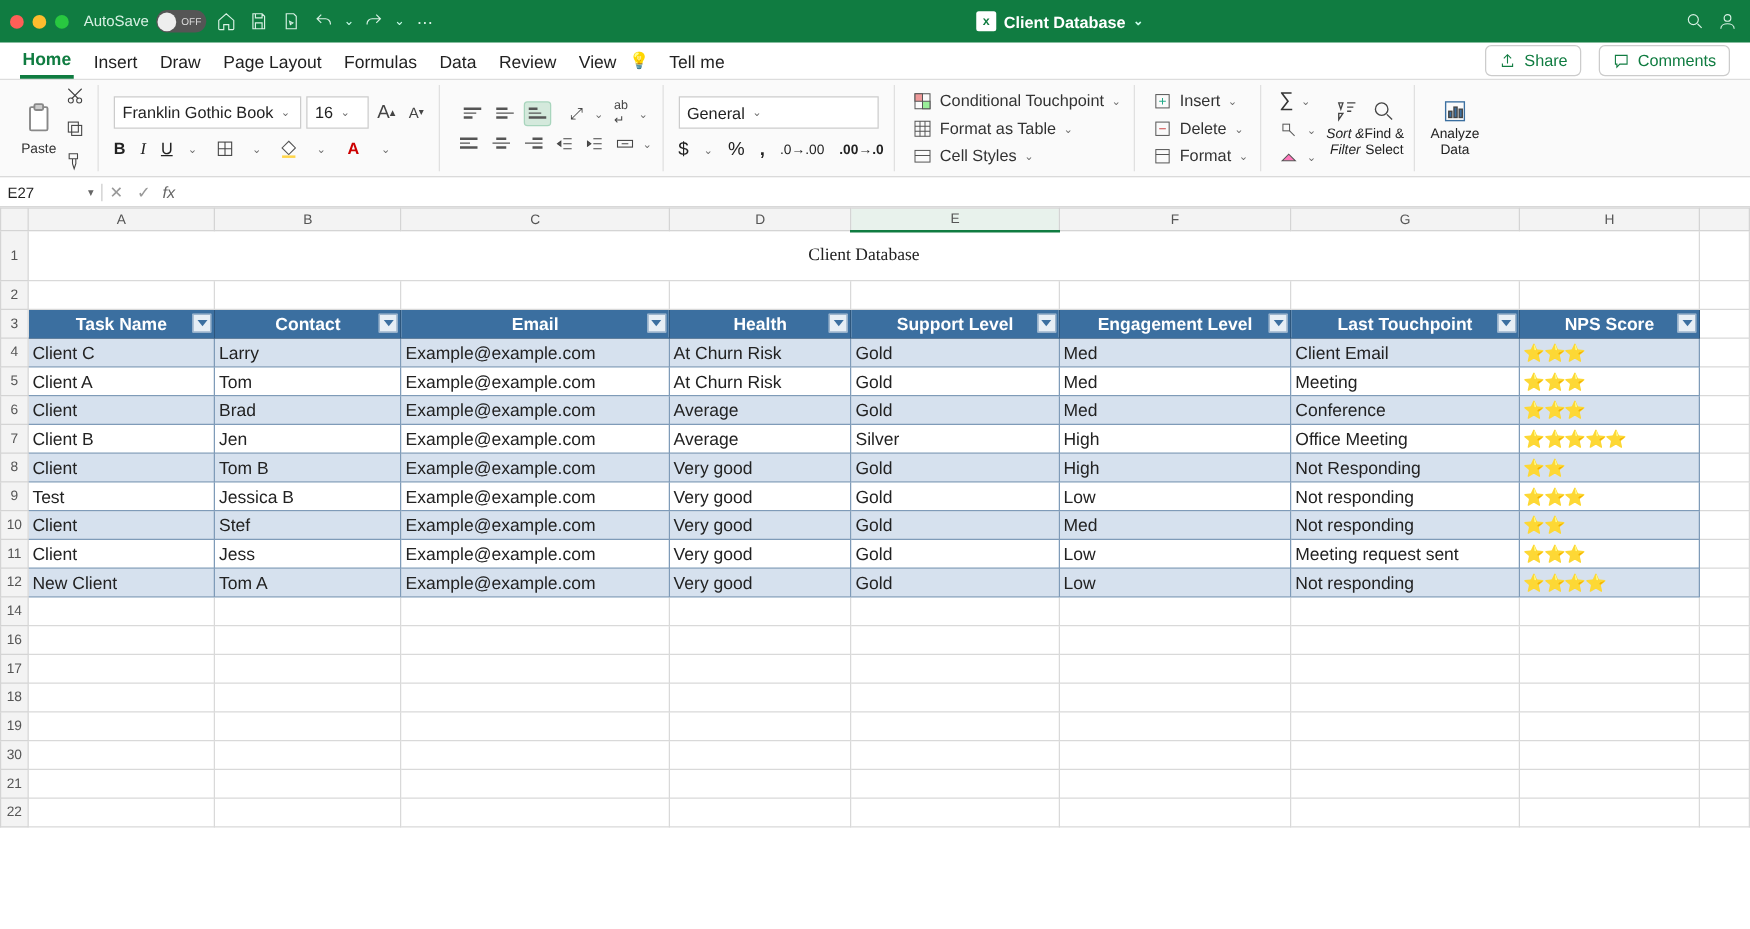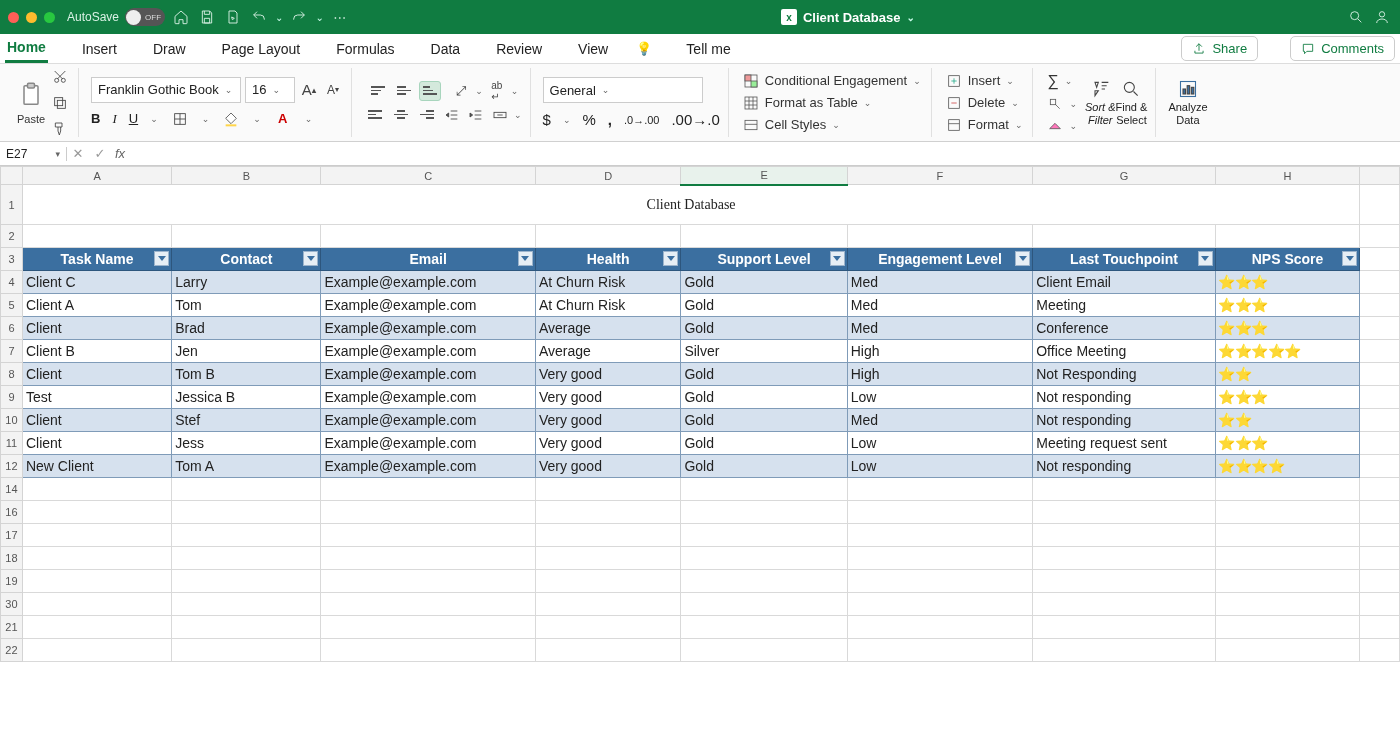--- a/index.html
+++ b/index.html
@@ -12,21 +12,21 @@
   .autosave { display:flex; align-items:center; gap:6px; color:#d8f1e4; font-size:12px;}
   .toggle { width:40px; height:18px; background:#555; border-radius:10px; display:flex; align-items:center; padding:1px; position:relative; font-size:8px;}
   .toggle .knob{width:15px;height:15px;background:#eee;border-radius:50%;}
   .toggle .lbl{position:absolute; right:4px; color:#ddd;}
   .tb-icon { width:20px; height:20px; display:flex; align-items:center; justify-content:center; color:#d8f1e4; cursor:pointer;}
   .tb-icon svg{width:16px;height:16px;stroke:#d8f1e4;fill:none;stroke-width:1.4;}
   .doc-center{flex:1;display:flex;justify-content:center;align-items:center;gap:6px;font-weight:600;}
   .doc-icon{width:16px;height:16px;background:#fff;border-radius:2px;display:flex;align-items:center;justify-content:center;color:#107C41;font-size:10px;font-weight:bold;}
   .chev{font-size:10px;color:#cfe;}
   
-  .ribtabs { display:flex; align-items:center; gap:32px; height:30px; padding:0 5px; border-bottom:1px solid #ddd;}
+  .ribtabs { display:flex; align-items:center; gap:14px; height:30px; padding:0 16px; border-bottom:1px solid #ddd;}
   .ribtabs .tab{font-size:14px; color:#222; cursor:pointer; padding:5px 2px;}
   .ribtabs .tab.active{color:#107C41; font-weight:700; border-bottom:3px solid #107C41;}
   .ribtabs .bulb{margin-left:-6px;}
   .ribtabs .spacer{flex:1;}
   .pillbtn{border:1px solid #ccc;border-radius:5px;padding:4px 10px;display:flex;align-items:center;gap:6px;font-size:13px;cursor:pointer;color:#107C41;}
   .pillbtn svg{width:14px;height:14px;stroke:#107C41;fill:none;stroke-width:1.5;}
   
   .ribbon { height:78px; border-bottom:1px solid #d0d0d0; background:#fafafa; display:flex; align-items:stretch; padding:4px 8px; gap:4px;}
   .group { display:flex; align-items:center; padding:0 8px; border-right:1px solid #e0e0e0;}
   .group:last-child{border-right:none;}
@@ -43,21 +43,21 @@
   .btnitem{display:flex;align-items:center;gap:6px;font-size:13px;color:#333;cursor:pointer;padding:1px 2px;}
   .btnitem svg{width:16px;height:16px;stroke:#555;fill:none;stroke-width:1.2;}
   .car{font-size:9px;color:#666;}
   .alignbtn{width:22px;height:20px;border:1px solid transparent;display:flex;flex-direction:column;justify-content:center;gap:2px;padding:3px;}
   .alignbtn.sel{background:#d4e9dc;border-color:#a8d5bd;border-radius:3px;}
   .alignbtn .bar{height:1.5px;background:#555;}
   .stackbtn{display:flex;flex-direction:column;align-items:center;gap:2px;cursor:pointer;}
   .stackbtn .lbl{font-size:11px;text-align:center;line-height:1.1;}
   
   .fbar{height:24px;border-bottom:1px solid #ccc;display:flex;align-items:center;background:#fff;}
-  .namebox{width:67px;border-right:1px solid #ccc;padding:0 6px;font-size:12px;display:flex;align-items:center;justify-content:space-between;}
+  .namebox{width:82px;border-right:1px solid #ccc;padding:0 6px;font-size:12px;display:flex;align-items:center;justify-content:space-between;}
   .fbar .ic{width:22px;display:flex;justify-content:center;color:#999;}
   .fx{font-style:italic;color:#666;margin:0 4px;}
   
   .gridwrap{position:relative;overflow:auto;height:calc(743px - 34px - 30px - 78px - 24px);}
   table.sheet{border-collapse:collapse;table-layout:fixed;}
   .colhdr th,.rowhdr{background:#f3f3f3;border:1px solid #d4d4d4;font-weight:400;font-size:11px;color:#555;text-align:center;}
   .colhdr th{height:18px;}
   .colhdr th.sel{background:#e8f2ec;border-bottom:2px solid #107C41;}
   .rowhdr{width:22px;}
   td.cell{border:1px solid #d9d9d9;height:23px;padding:0 3px;font-size:14px;white-space:nowrap;overflow:hidden;}
@@ -302,34 +302,34 @@
       <div class="dd" style="width:160px;">
           <span>General</span>
           <span class="car">⌄</span>
         </div>
       <div class="hrow" style="gap:12px;font-size:15px;">
         <span>$</span>
           <span class="car">⌄</span>
         <span>%</span>
         <span style="font-weight:bold;">,</span>
         <span style="font-size:11px;">.0→.00</span>
-        <span style="font-size:15px;">.00→.0</span>
+        <span style="font-size:11px;font-weight:bold;">.00→.0</span>
       </div>
     </div>
   </div>
 
   <div class="group">
     <div class="vcol" style="align-items:flex-start;gap:4px;">
       <div class="btnitem">
           <svg viewBox="0 0 24 24">
             <rect x="3" y="3" width="18" height="18" fill="none"></rect>
             <rect x="3" y="3" width="9" height="9" fill="#e99"></rect>
             <rect x="12" y="12" width="9" height="9" fill="#9e9"></rect>
           </svg>
-          <span>Conditional Engagement</span>
+          <span>Conditional Touchpoint</span>
           <span class="car">⌄</span>
         </div>
       <div class="btnitem">
           <svg viewBox="0 0 24 24">
             <rect x="3" y="3" width="18" height="18"></rect>
             <path d="M3 9h18M3 15h18M9 3v18M15 3v18"></path>
           </svg>
           <span>Format as Table</span>
           <span class="car">⌄</span>
         </div>

